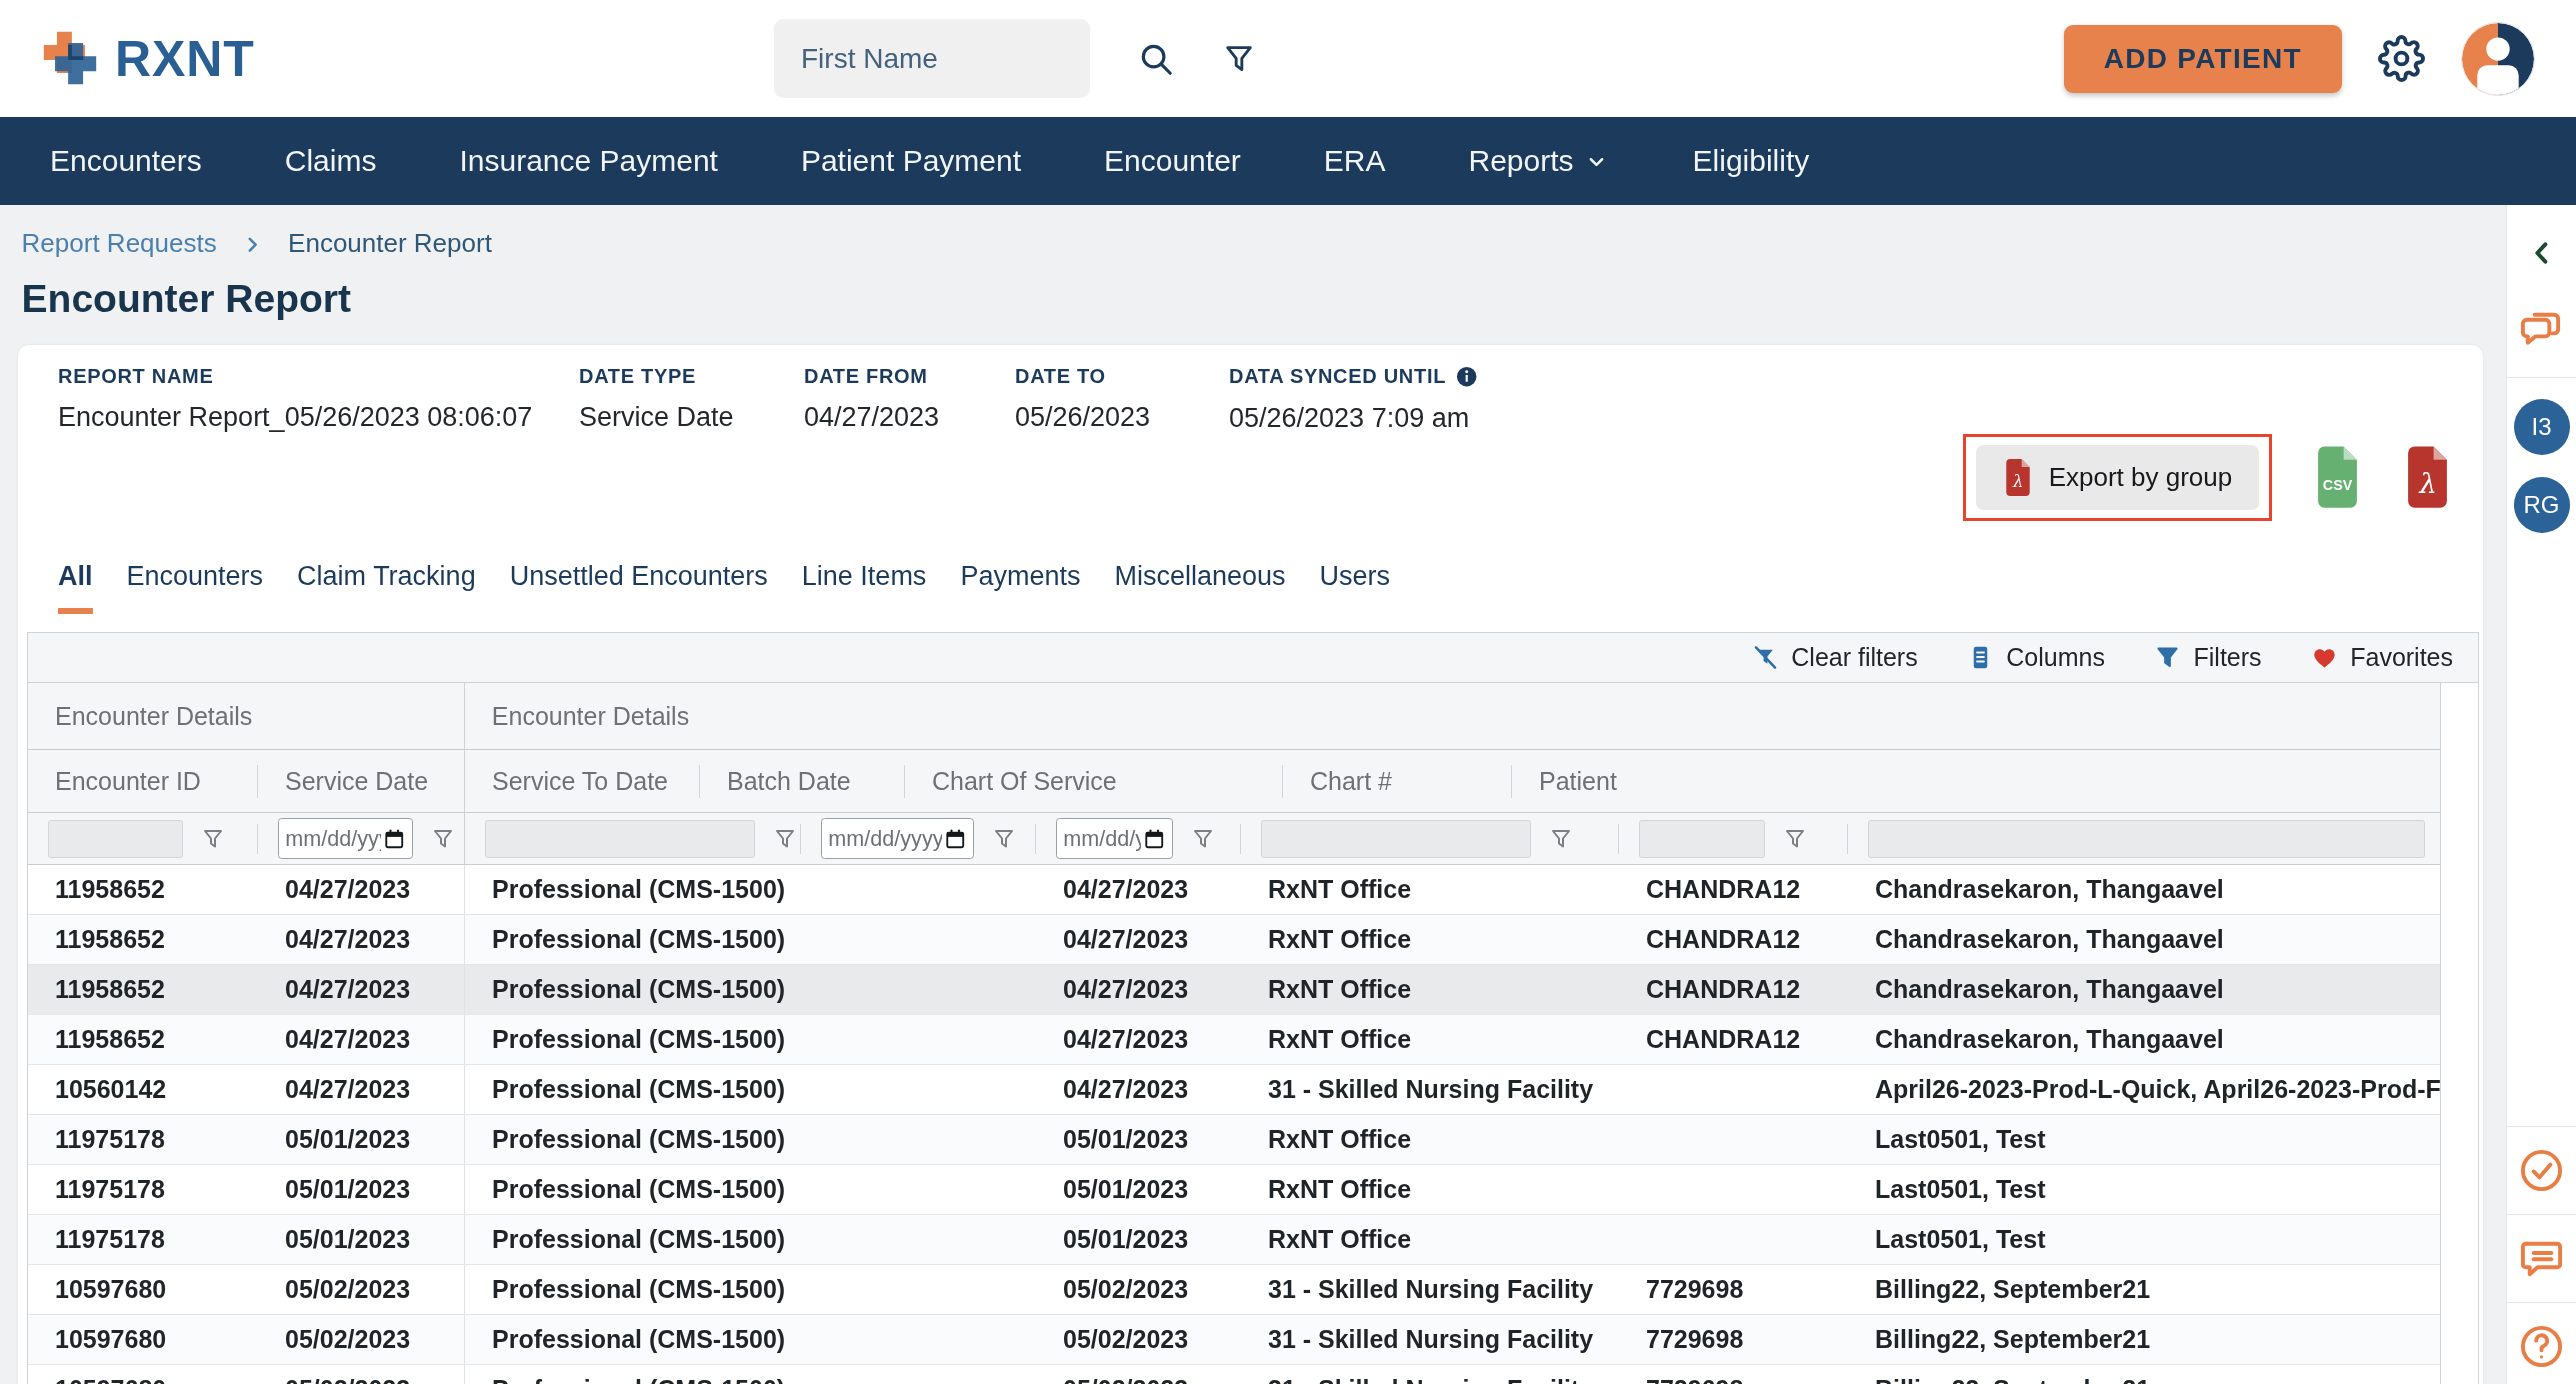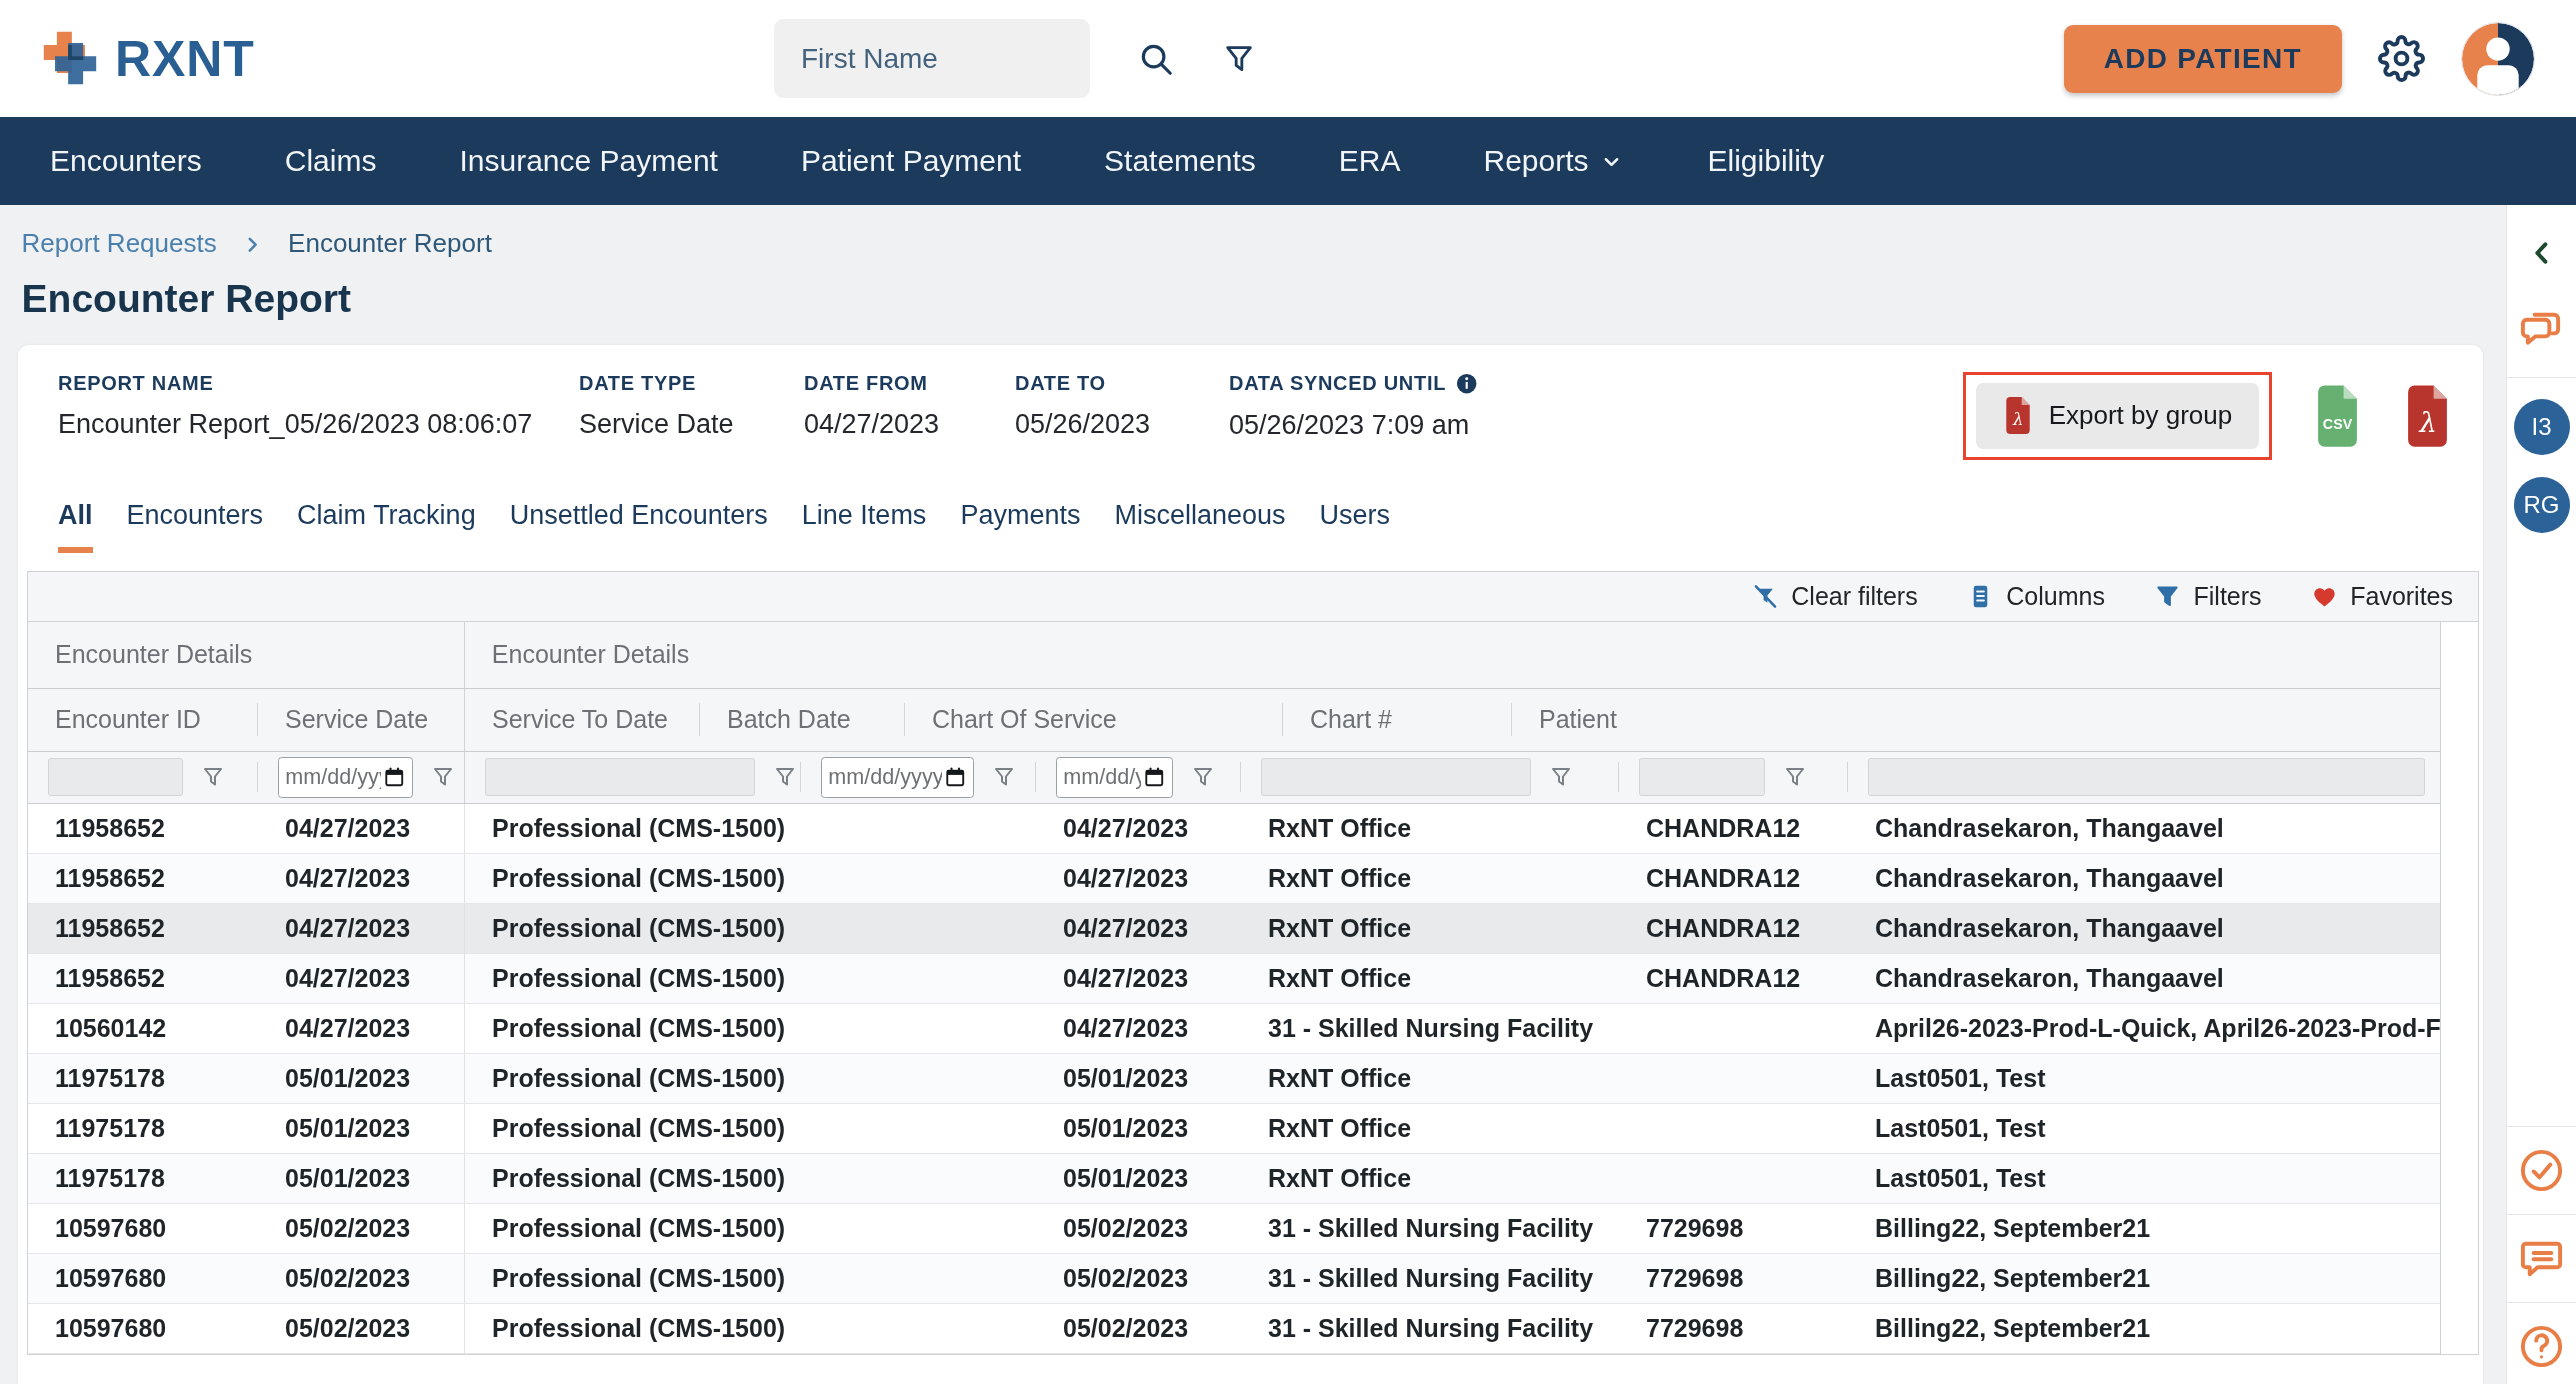--- a/index.html
+++ b/index.html
@@ -33,21 +33,21 @@
   .body-row{display:flex;height:1179px;background:#eff1f3;}
   .main{flex:1;min-width:0;padding:0 23.4px 0 18px;}
   .crumbs{display:flex;align-items:center;gap:24px;padding:23.4px 0 0 3.6px;font-size:26px;}
   .crumb-parent{color:#4b80ad;cursor:pointer}
   .crumb-current{color:#2f5878;font-weight:500}
   .crumb-sep{width:23.4px;height:23.4px;color:#4b80ad}
   .page-title{padding:18px 0 0 3.6px;font-size:39px;font-weight:700;color:#19354e;}
   .card{margin-top:23.4px;background:#fff;border-radius:10.8px 10.8px 0 0;height:1041px;overflow:hidden;
     box-shadow:0 0.9px 2.7px rgba(0,0,0,.08);}
   
-  .info-row{display:flex;align-items:flex-start;padding:27px 25px 31px 40px;}
+  .info-row{display:flex;align-items:flex-start;padding:20px 25px 31px 40px;flex-direction:column;}
   .rfield.f0{width:521px}.rfield.f1{width:225px}.rfield.f2{width:211px}.rfield.f3{width:214px}
   .rlabel{font-size:20px;font-weight:700;color:#1b3a5c;letter-spacing:0.7px;display:flex;align-items:center;gap:9px}
   .info-ic{width:23.4px;height:23.4px;color:#1b3a5c}
   .rvalue{margin-top:14.4px;font-size:27px;color:#23272c;white-space:nowrap}
   .export-wrap{margin-left:auto;display:flex;align-items:center;gap:41px;padding-right:5.4px;}
   .red-box{border:3.6px solid #e8432c;padding:8px 10px;}
   .export-btn{display:flex;align-items:center;gap:16px;background:#e9e9e9;border:none;border-radius:7.2px;
     padding:14.4px 27px;font-size:26px;color:#17191c;cursor:pointer;font-family:inherit}
   .btn-pdf-ic{width:30px;height:37px}
   .csv-ic,.pdf-ic{width:49px;height:62px;cursor:pointer}
@@ -169,21 +169,21 @@
     <div class="nav-item">
       <span>Claims</span>
     </div>
     <div class="nav-item">
       <span>Insurance Payment</span>
     </div>
     <div class="nav-item">
       <span>Patient Payment</span>
     </div>
     <div class="nav-item">
-      <span>Statements</span>
+      <span>Encounter</span>
     </div>
     <div class="nav-item">
       <span>ERA</span>
     </div>
     <div class="nav-item">
       <span>Reports</span>
       <svg class="ic nav-caret" viewBox="0 0 24 24" fill="none" stroke="currentColor" stroke-width="2" stroke-linecap="round" stroke-linejoin="round">
         <polyline points="7 10 12 15 17 10" stroke-width="2.2"></polyline>
       </svg>
     </div>

